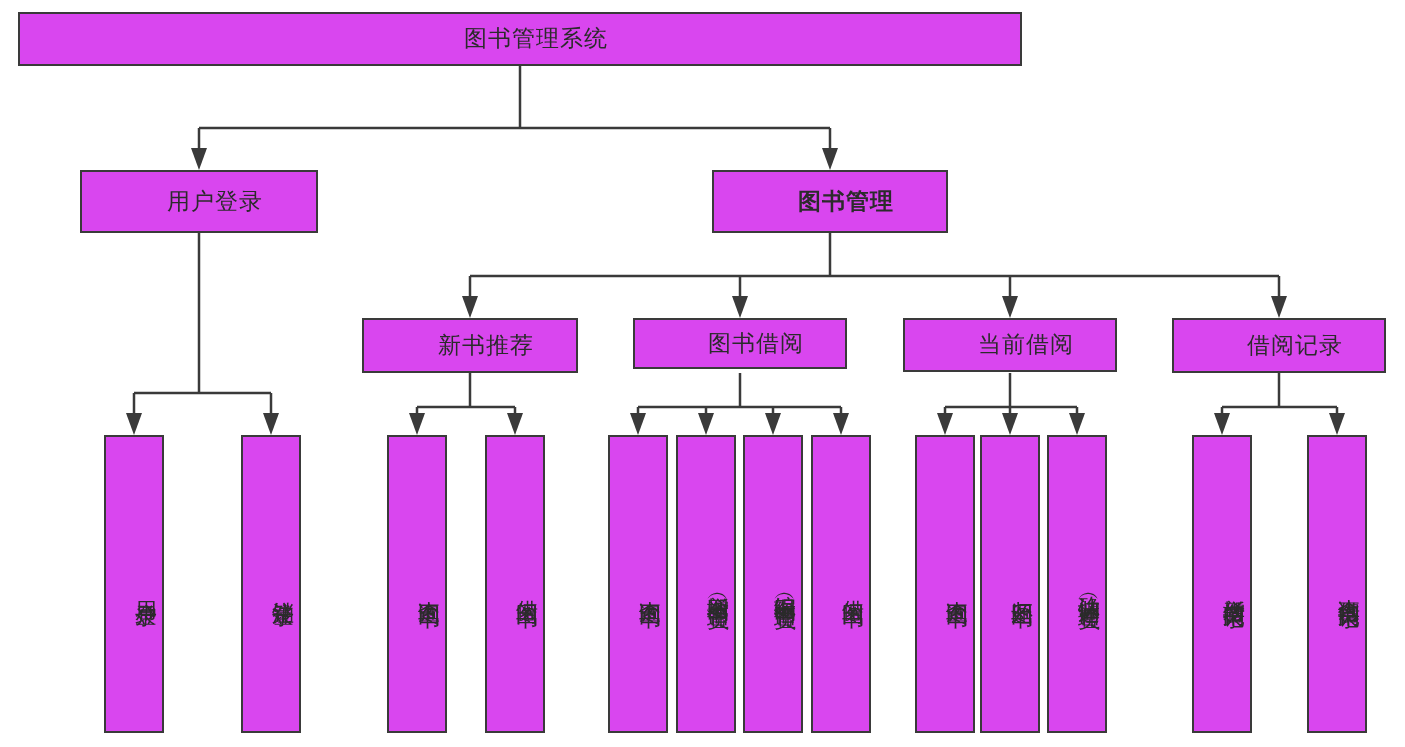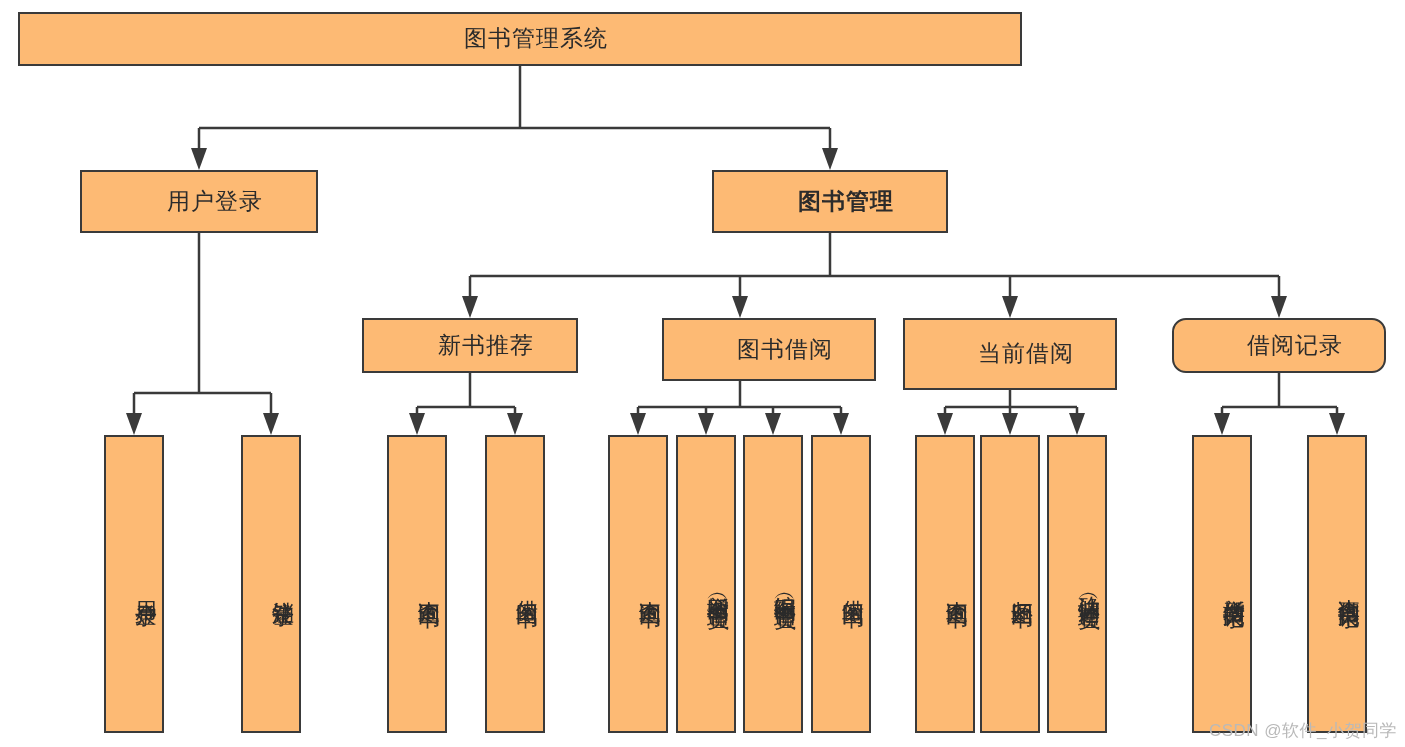--- a/index.html
+++ b/index.html
@@ -21,21 +21,21 @@
     position: absolute;
     left: 0;
     top: 0;
     width: 1405px;
     height: 747px;
     pointer-events: none;
   }
   .node {
     position: absolute;
     box-sizing: border-box;
-    background: #fdba74;
+    background: #d946ef;
     border: 2.5px solid #3a3a3a;
     display: flex;
     align-items: center;
     justify-content: center;
     color: #2b2b2b;
     z-index: 2;
     padding-left: 32px;
   }
   .node.horiz {
     font-size: 23px;
@@ -132,27 +132,27 @@
       </div>
       <div class="node horiz" style="left: 80px; top: 170px; width: 238px; height: 63px;">
         <span>用户登录</span>
       </div>
       <div class="node horiz" style="left: 712px; top: 170px; width: 236px; height: 63px; font-weight: bold;">
         <span>图书管理</span>
       </div>
       <div class="node horiz" style="left: 362px; top: 318px; width: 216px; height: 55px; font-family: Liberation Serif, serif;">
         <span>新书推荐</span>
       </div>
-      <div class="node horiz" style="left: 662px; top: 318px; width: 214px; height: 63px;">
+      <div class="node horiz" style="left: 633px; top: 318px; width: 214px; height: 51px;">
         <span>图书借阅</span>
       </div>
-      <div class="node horiz" style="left: 903px; top: 318px; width: 214px; height: 72px;">
+      <div class="node horiz" style="left: 903px; top: 318px; width: 214px; height: 54px;">
         <span>当前借阅</span>
       </div>
-      <div class="node horiz" style="left: 1172px; top: 318px; width: 214px; height: 55px; border-radius: 14px;">
+      <div class="node horiz" style="left: 1172px; top: 318px; width: 214px; height: 55px;">
         <span>借阅记录</span>
       </div>
       <div class="node vert" style="left: 104px; top: 435px; width: 60px; height: 298px;">
         <span>用户登录</span>
       </div>
       <div class="node vert" style="left: 241px; top: 435px; width: 60px; height: 298px;">
         <span>注销登录</span>
       </div>
       <div class="node vert" style="left: 387px; top: 435px; width: 60px; height: 298px;">
         <span>查询图书</span>
@@ -181,14 +181,13 @@
       <div class="node vert" style="left: 1047px; top: 435px; width: 60px; height: 298px;">
         <span>确认归还（管理员）</span>
       </div>
       <div class="node vert" style="left: 1192px; top: 435px; width: 60px; height: 298px;">
         <span>新增借阅记录</span>
       </div>
       <div class="node vert" style="left: 1307px; top: 435px; width: 60px; height: 298px;">
         <span>查询借阅记录</span>
       </div>
     </div>
-  <div id="watermark">CSDN @软件_小贺同学</div>
 </div>
 
 </body></html>

